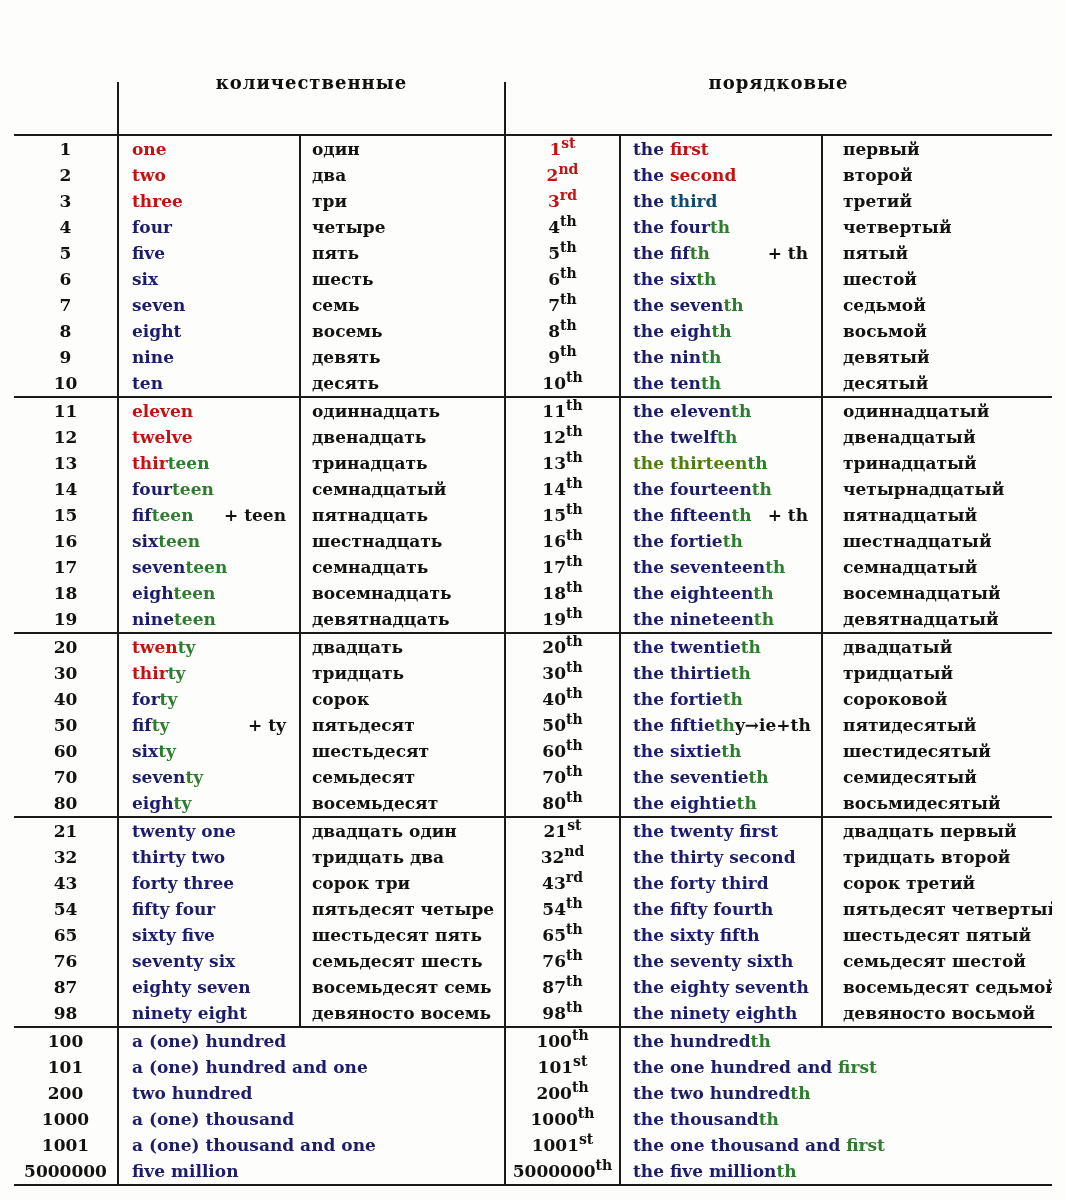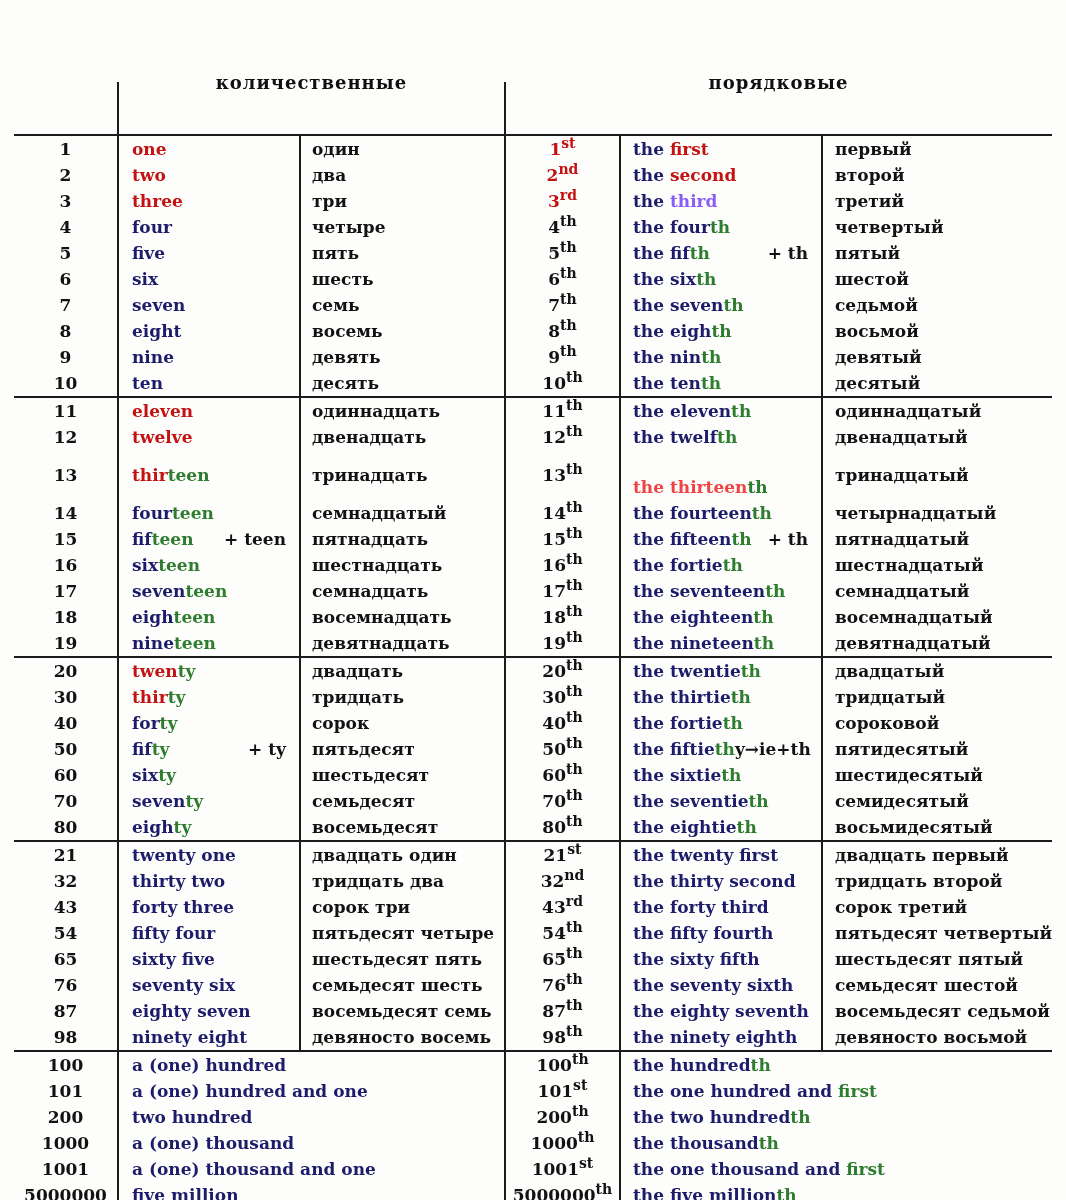--- a/index.html
+++ b/index.html
@@ -43,21 +43,21 @@
     vertical-align:middle;
     white-space:nowrap;
     overflow:hidden;
   }
   .c-num{text-align:center;color:#121212;}
   .c-en,.c-ru,.c-ord,.c-oen,.c-oru{border-left:2px solid #1b1b1b;}
   .c-en{padding-left:13px;}
   .c-ru{padding-left:11px;color:#121212;}
   .c-ord{text-align:center;}
   .c-oen{padding-left:12px;}
-  .c-oru{padding-left:12px;color:#121212;}
+  .c-oru{padding-left:20px;color:#121212;}
   .line{display:flex;align-items:baseline;white-space:pre;}
   .note{margin-left:auto;color:#121212;padding-right:13px;}
   sup{font-size:14px;line-height:0;}
 </style>
 </head>
 <body>
 
 <table id="num-table">
   <colgroup>
     <col style="width:104px">
@@ -100,21 +100,21 @@
         <td class="c-oru">второй</td>
       </tr>
       <tr>
         <td class="c-num">3</td>
         <td class="c-en">
           <div class="line"><span style="color: rgb(194, 18, 18);">three</span></div>
         </td>
         <td class="c-ru">три</td>
         <td class="c-ord"><span style="color: rgb(194, 18, 18);">3</span><sup style="color: rgb(194, 18, 18);">rd</sup></td>
         <td class="c-oen">
-          <div class="line"><span style="color: rgb(28, 28, 106);">the </span><span style="color: #8b5cf6;">third</span></div>
+          <div class="line"><span style="color: rgb(28, 28, 106);">the </span><span style="color: #0c4a6e;">third</span></div>
         </td>
         <td class="c-oru">третий</td>
       </tr>
       <tr>
         <td class="c-num">4</td>
         <td class="c-en">
           <div class="line"><span style="color: rgb(28, 28, 106);">four</span></div>
         </td>
         <td class="c-ru">четыре</td>
         <td class="c-ord"><span style="color: rgb(18, 18, 18);">4</span><sup style="color: rgb(18, 18, 18);">th</sup></td>
@@ -222,21 +222,21 @@
         <td class="c-oru">двенадцатый</td>
       </tr>
       <tr>
         <td class="c-num">13</td>
         <td class="c-en">
           <div class="line"><span style="color: rgb(194, 18, 18);">thir</span><span style="color: rgb(46, 125, 46);">teen</span></div>
         </td>
         <td class="c-ru">тринадцать</td>
         <td class="c-ord"><span style="color: rgb(18, 18, 18);">13</span><sup style="color: rgb(18, 18, 18);">th</sup></td>
         <td class="c-oen">
-          <div class="line"><span style="color: #ef4444; margin-top: 24px;">the thirteen</span><span style="color: rgb(46, 125, 46);">th</span></div>
+          <div class="line"><span style="color: #4d7c0f;">the thirteen</span><span style="color: rgb(46, 125, 46);">th</span></div>
         </td>
         <td class="c-oru">тринадцатый</td>
       </tr>
       <tr>
         <td class="c-num">14</td>
         <td class="c-en">
           <div class="line"><span style="color: rgb(28, 28, 106);">four</span><span style="color: rgb(46, 125, 46);">teen</span></div>
         </td>
         <td class="c-ru">семнадцатый</td>
         <td class="c-ord"><span style="color: rgb(18, 18, 18);">14</span><sup style="color: rgb(18, 18, 18);">th</sup></td>

